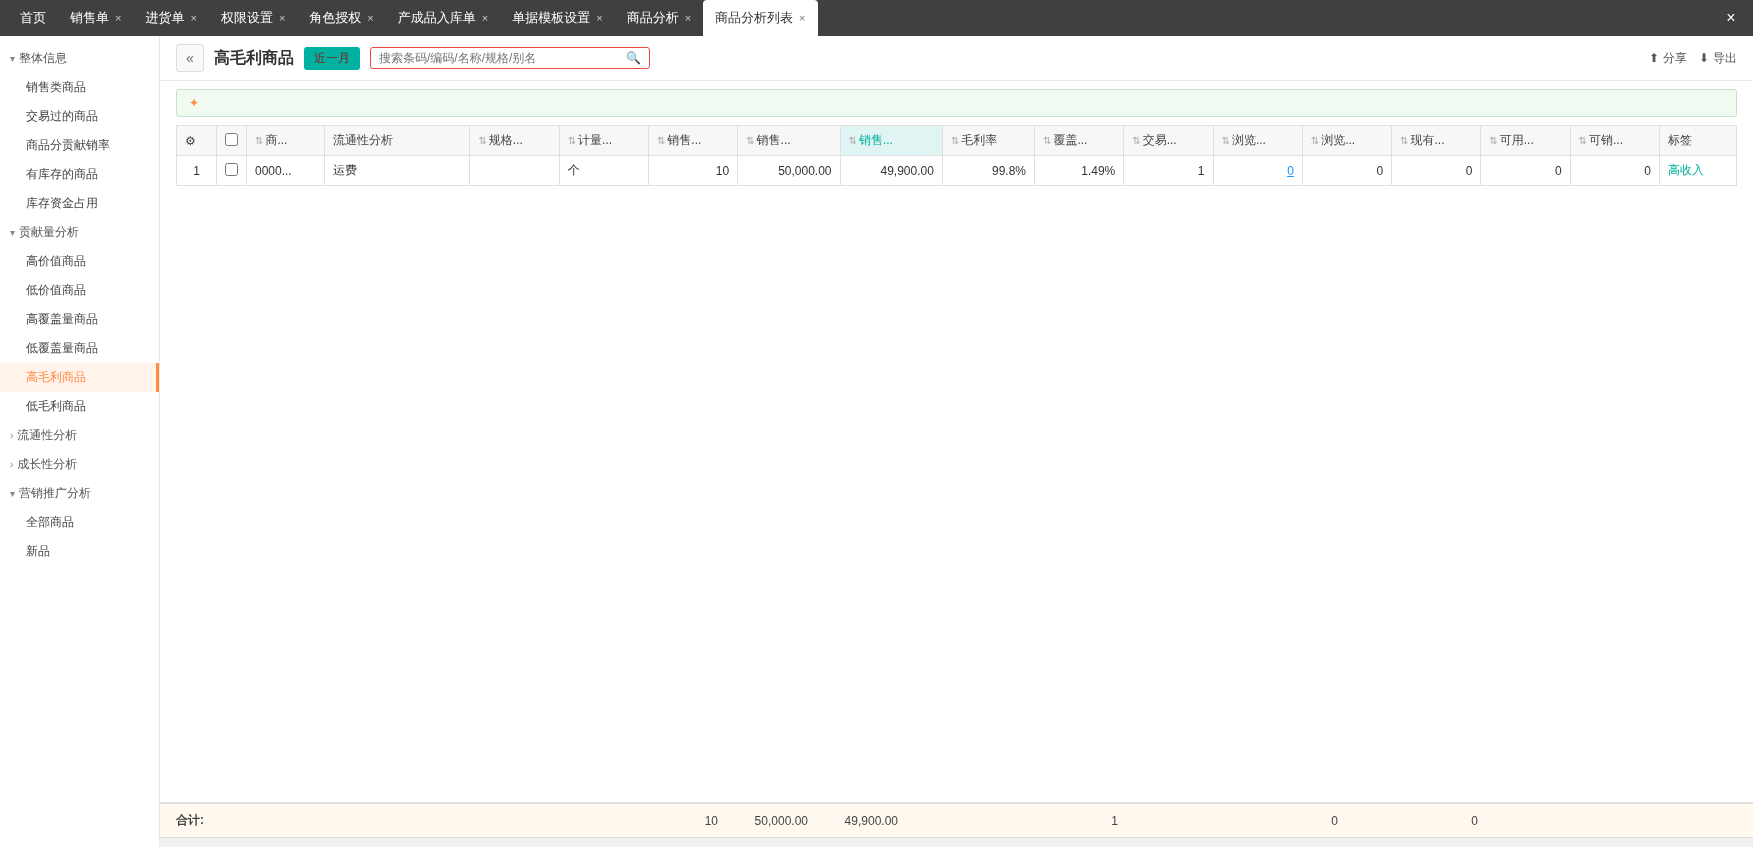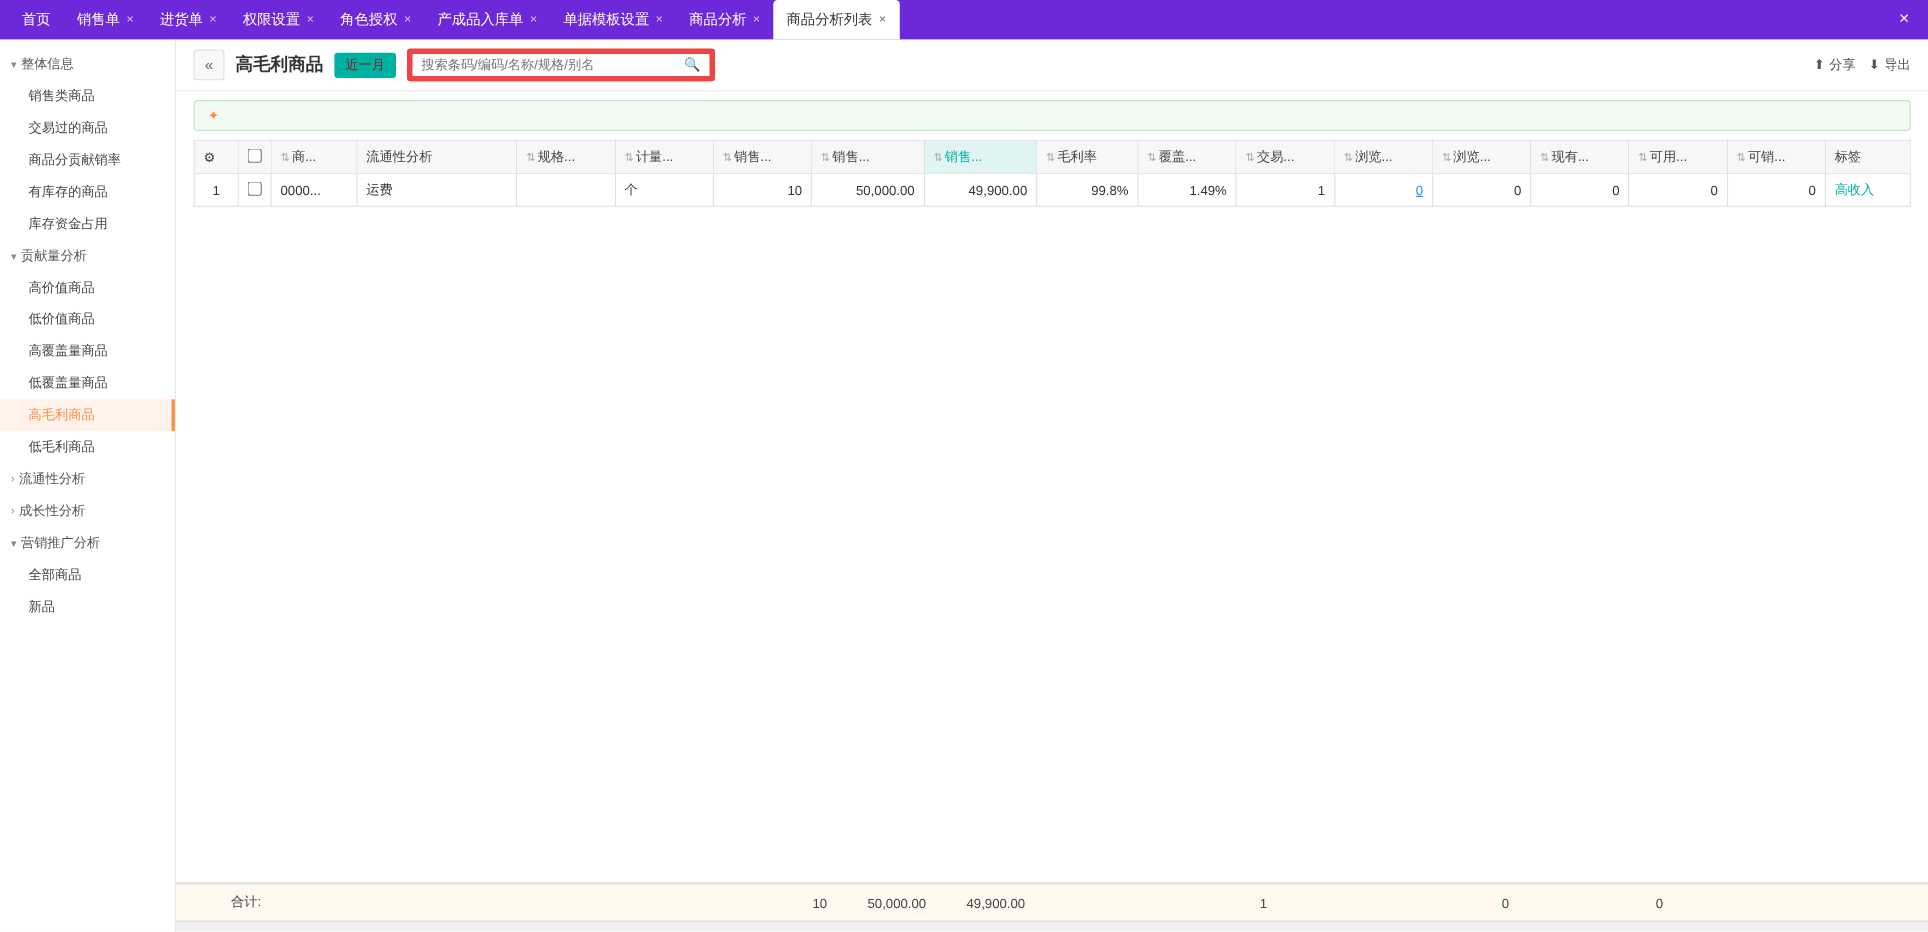--- a/index.html
+++ b/index.html
@@ -1,21 +1,21 @@
 <!DOCTYPE html>
 <html><head>
   <meta charset="utf-8">
   <style>
     * { margin: 0; padding: 0; box-sizing: border-box; }
     body { font-family: 'Microsoft YaHei', Arial, sans-serif; font-size: 12px; background: #f5f5f5; overflow: hidden; width: 1753px; height: 847px; }
 
     
     .top-nav {
       display: flex; align-items: center;
-      background: #6d28d9;
+      background: #404040;
       height: 36px;
       padding: 0 8px;
       color: #fff;
       flex-shrink: 0;
     }
     .nav-item {
       padding: 0 12px;
       height: 36px;
       display: flex; align-items: center;
       cursor: pointer;
@@ -101,21 +101,21 @@
       background: #00b0a0;
       color: #7f1d1d;
       border: none;
       border-radius: 3px;
       padding: 3px 10px;
       font-size: 12px;
       cursor: pointer;
     }
     .search-box {
       display: flex; align-items: center;
-      border: 5px solid #ef4444;
+      border: 1px solid #ef4444;
       border-radius: 3px;
       padding: 3px 8px;
       gap: 4px;
       flex: 1;
       max-width: 280px;
       color: #aaa;
       font-size: 12px;
     }
     .search-input {
       border: none; outline: none;
@@ -191,21 +191,21 @@
       background: #fff9f0;
       border-top: 2px solid #e0e0e0;
       padding: 8px 16px;
       display: flex; align-items: center;
       font-size: 12px;
       color: #444;
       flex-shrink: 0;
       gap: 0;
     }
     .footer-row .footer-label {
-      width: 130px; font-weight: normal; margin-left: 34px;
+      width: 130px; font-weight: bold;
     }
 
     
     .bottom-scroll {
       height: 10px;
       background: #f0f0f0;
       border-top: 1px solid #ddd;
       flex-shrink: 0;
     }
 

